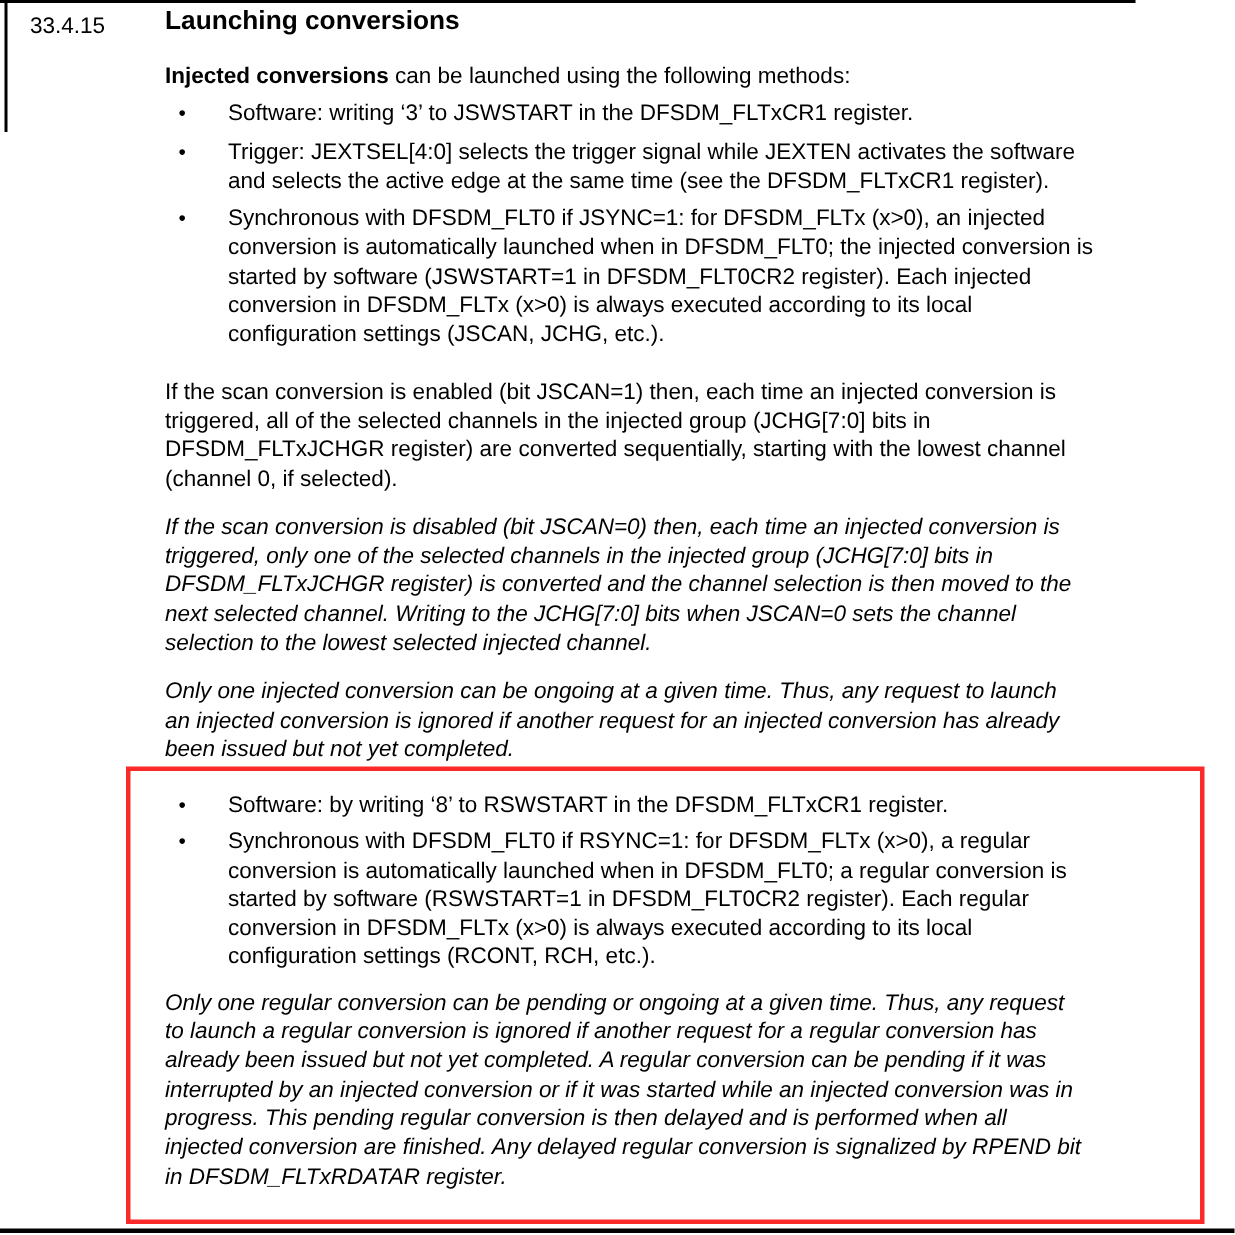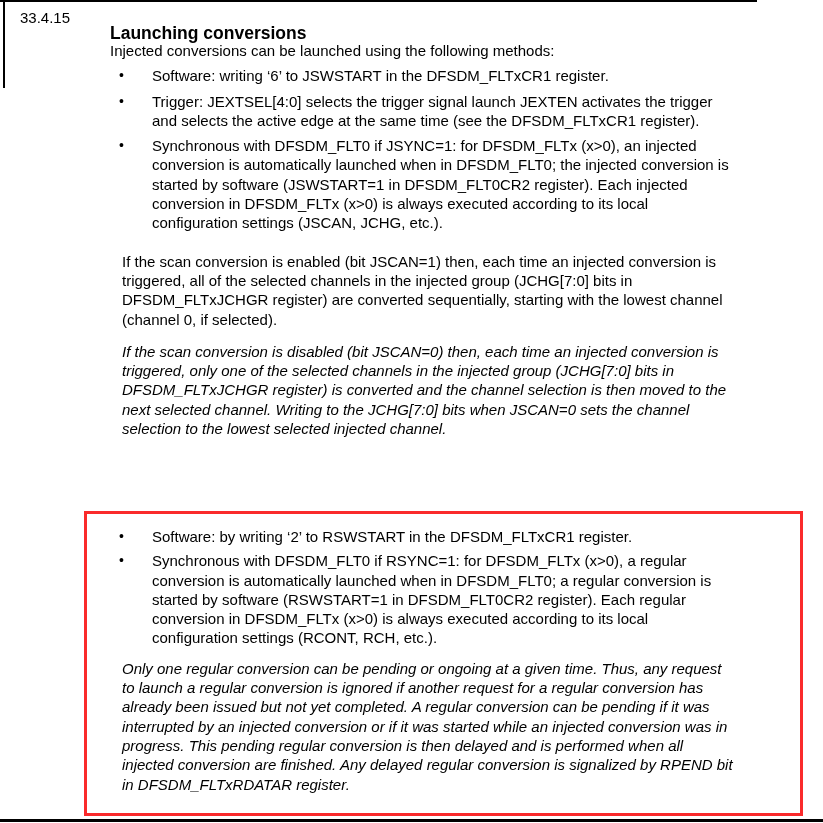--- a/index.html
+++ b/index.html
@@ -17,36 +17,36 @@
     font-size: 15px;
     line-height: 19.3px;
   }
   
   .frame-top    { position: absolute; left: 0;   top: 0;     width: 757px; height: 2px;  background: var(--frame, #000); }
   .frame-left   { position: absolute; left: 3px; top: 0;     width: 2px;   height: 88px; background: var(--frame, #000); }
   .frame-bottom { position: absolute; left: 0;   top: 819px; width: 823px; height: 3px;  background: var(--frame, #000); }
 
   
   .sec-num   { position: absolute; left: 20px;  top: 8px; font-size: 15px; font-weight: normal; }
-  .sec-title { position: absolute; left: 110px; top: 24px; font-size: 17.5px; font-weight: bold; }
+  .sec-title { position: absolute; left: 110px; top: 4px; font-size: 17.5px; font-weight: bold; }
 
   
   .block { position: absolute; left: 110px; width: 712px; }
   .block-injected { top: 41px; }
   .block-regular  { top: 522px; }
 
   .intro  { margin: 0; }
-  .lead   { font-weight: normal; }
+  .lead   { font-weight: bold; }
   .lines  { white-space: pre-line; }
 
   .bullet { display: flex; margin: 0; }
   .bullet .marker { flex: none; width: 42px; padding-left: 9px; box-sizing: border-box; font-size: 14px; }
   .bullet .btext  { flex: 1; }
 
-  .para { margin: 12px; }
+  .para { margin: 0; }
 
   .gap-a { margin-top: 6px;  }   
   .gap-b { margin-top: 13px; font-style: italic; }   
   .gap-c { margin-top: 19px; }   
   .gap-d { margin-top: 5px;  }   
   .gap-e { margin-top: 11px; font-style: italic; }   
 
   
   .highlight-box {
     position: absolute;
@@ -65,54 +65,57 @@
 <div class="frame-bottom"></div>
 
 <span class="sec-num">33.4.15</span>
 <span class="sec-title">Launching conversions</span>
 
 <div class="block block-injected">
   <p class="intro"><span class="lead">Injected conversions</span><span> can be launched using the following methods:</span></p>
 
   <div class="bullet gap-a">
     <span class="marker">•</span>
-    <div class="btext lines">Software: writing ‘6’ to JSWSTART in the DFSDM_FLTxCR1 register.</div>
+    <div class="btext lines">Software: writing ‘3’ to JSWSTART in the DFSDM_FLTxCR1 register.</div>
   </div>
   <div class="bullet gap-a">
     <span class="marker">•</span>
-    <div class="btext lines">Trigger: JEXTSEL[4:0] selects the trigger signal launch JEXTEN activates the trigger
+    <div class="btext lines">Trigger: JEXTSEL[4:0] selects the trigger signal while JEXTEN activates the software
 and selects the active edge at the same time (see the DFSDM_FLTxCR1 register).</div>
   </div>
   <div class="bullet gap-a">
     <span class="marker">•</span>
     <div class="btext lines">Synchronous with DFSDM_FLT0 if JSYNC=1: for DFSDM_FLTx (x&gt;0), an injected
 conversion is automatically launched when in DFSDM_FLT0; the injected conversion is
 started by software (JSWSTART=1 in DFSDM_FLT0CR2 register). Each injected
 conversion in DFSDM_FLTx (x&gt;0) is always executed according to its local
 configuration settings (JSCAN, JCHG, etc.).</div>
   </div>
 
   <p class="para lines gap-c">If the scan conversion is enabled (bit JSCAN=1) then, each time an injected conversion is
 triggered, all of the selected channels in the injected group (JCHG[7:0] bits in
 DFSDM_FLTxJCHGR register) are converted sequentially, starting with the lowest channel
 (channel 0, if selected).</p>
   <p class="para lines gap-b">If the scan conversion is disabled (bit JSCAN=0) then, each time an injected conversion is
 triggered, only one of the selected channels in the injected group (JCHG[7:0] bits in
 DFSDM_FLTxJCHGR register) is converted and the channel selection is then moved to the
 next selected channel. Writing to the JCHG[7:0] bits when JSCAN=0 sets the channel
 selection to the lowest selected injected channel.</p>
+  <p class="para lines gap-b">Only one injected conversion can be ongoing at a given time. Thus, any request to launch
+an injected conversion is ignored if another request for an injected conversion has already
+been issued but not yet completed.</p>
 </div>
 
 <div class="highlight-box"></div>
 
 <div class="block block-regular">
 
   <div class="bullet gap-d">
     <span class="marker">•</span>
-    <div class="btext lines">Software: by writing ‘2’ to RSWSTART in the DFSDM_FLTxCR1 register.</div>
+    <div class="btext lines">Software: by writing ‘8’ to RSWSTART in the DFSDM_FLTxCR1 register.</div>
   </div>
   <div class="bullet gap-d">
     <span class="marker">•</span>
     <div class="btext lines">Synchronous with DFSDM_FLT0 if RSYNC=1: for DFSDM_FLTx (x&gt;0), a regular
 conversion is automatically launched when in DFSDM_FLT0; a regular conversion is
 started by software (RSWSTART=1 in DFSDM_FLT0CR2 register). Each regular
 conversion in DFSDM_FLTx (x&gt;0) is always executed according to its local
 configuration settings (RCONT, RCH, etc.).</div>
   </div>
 

